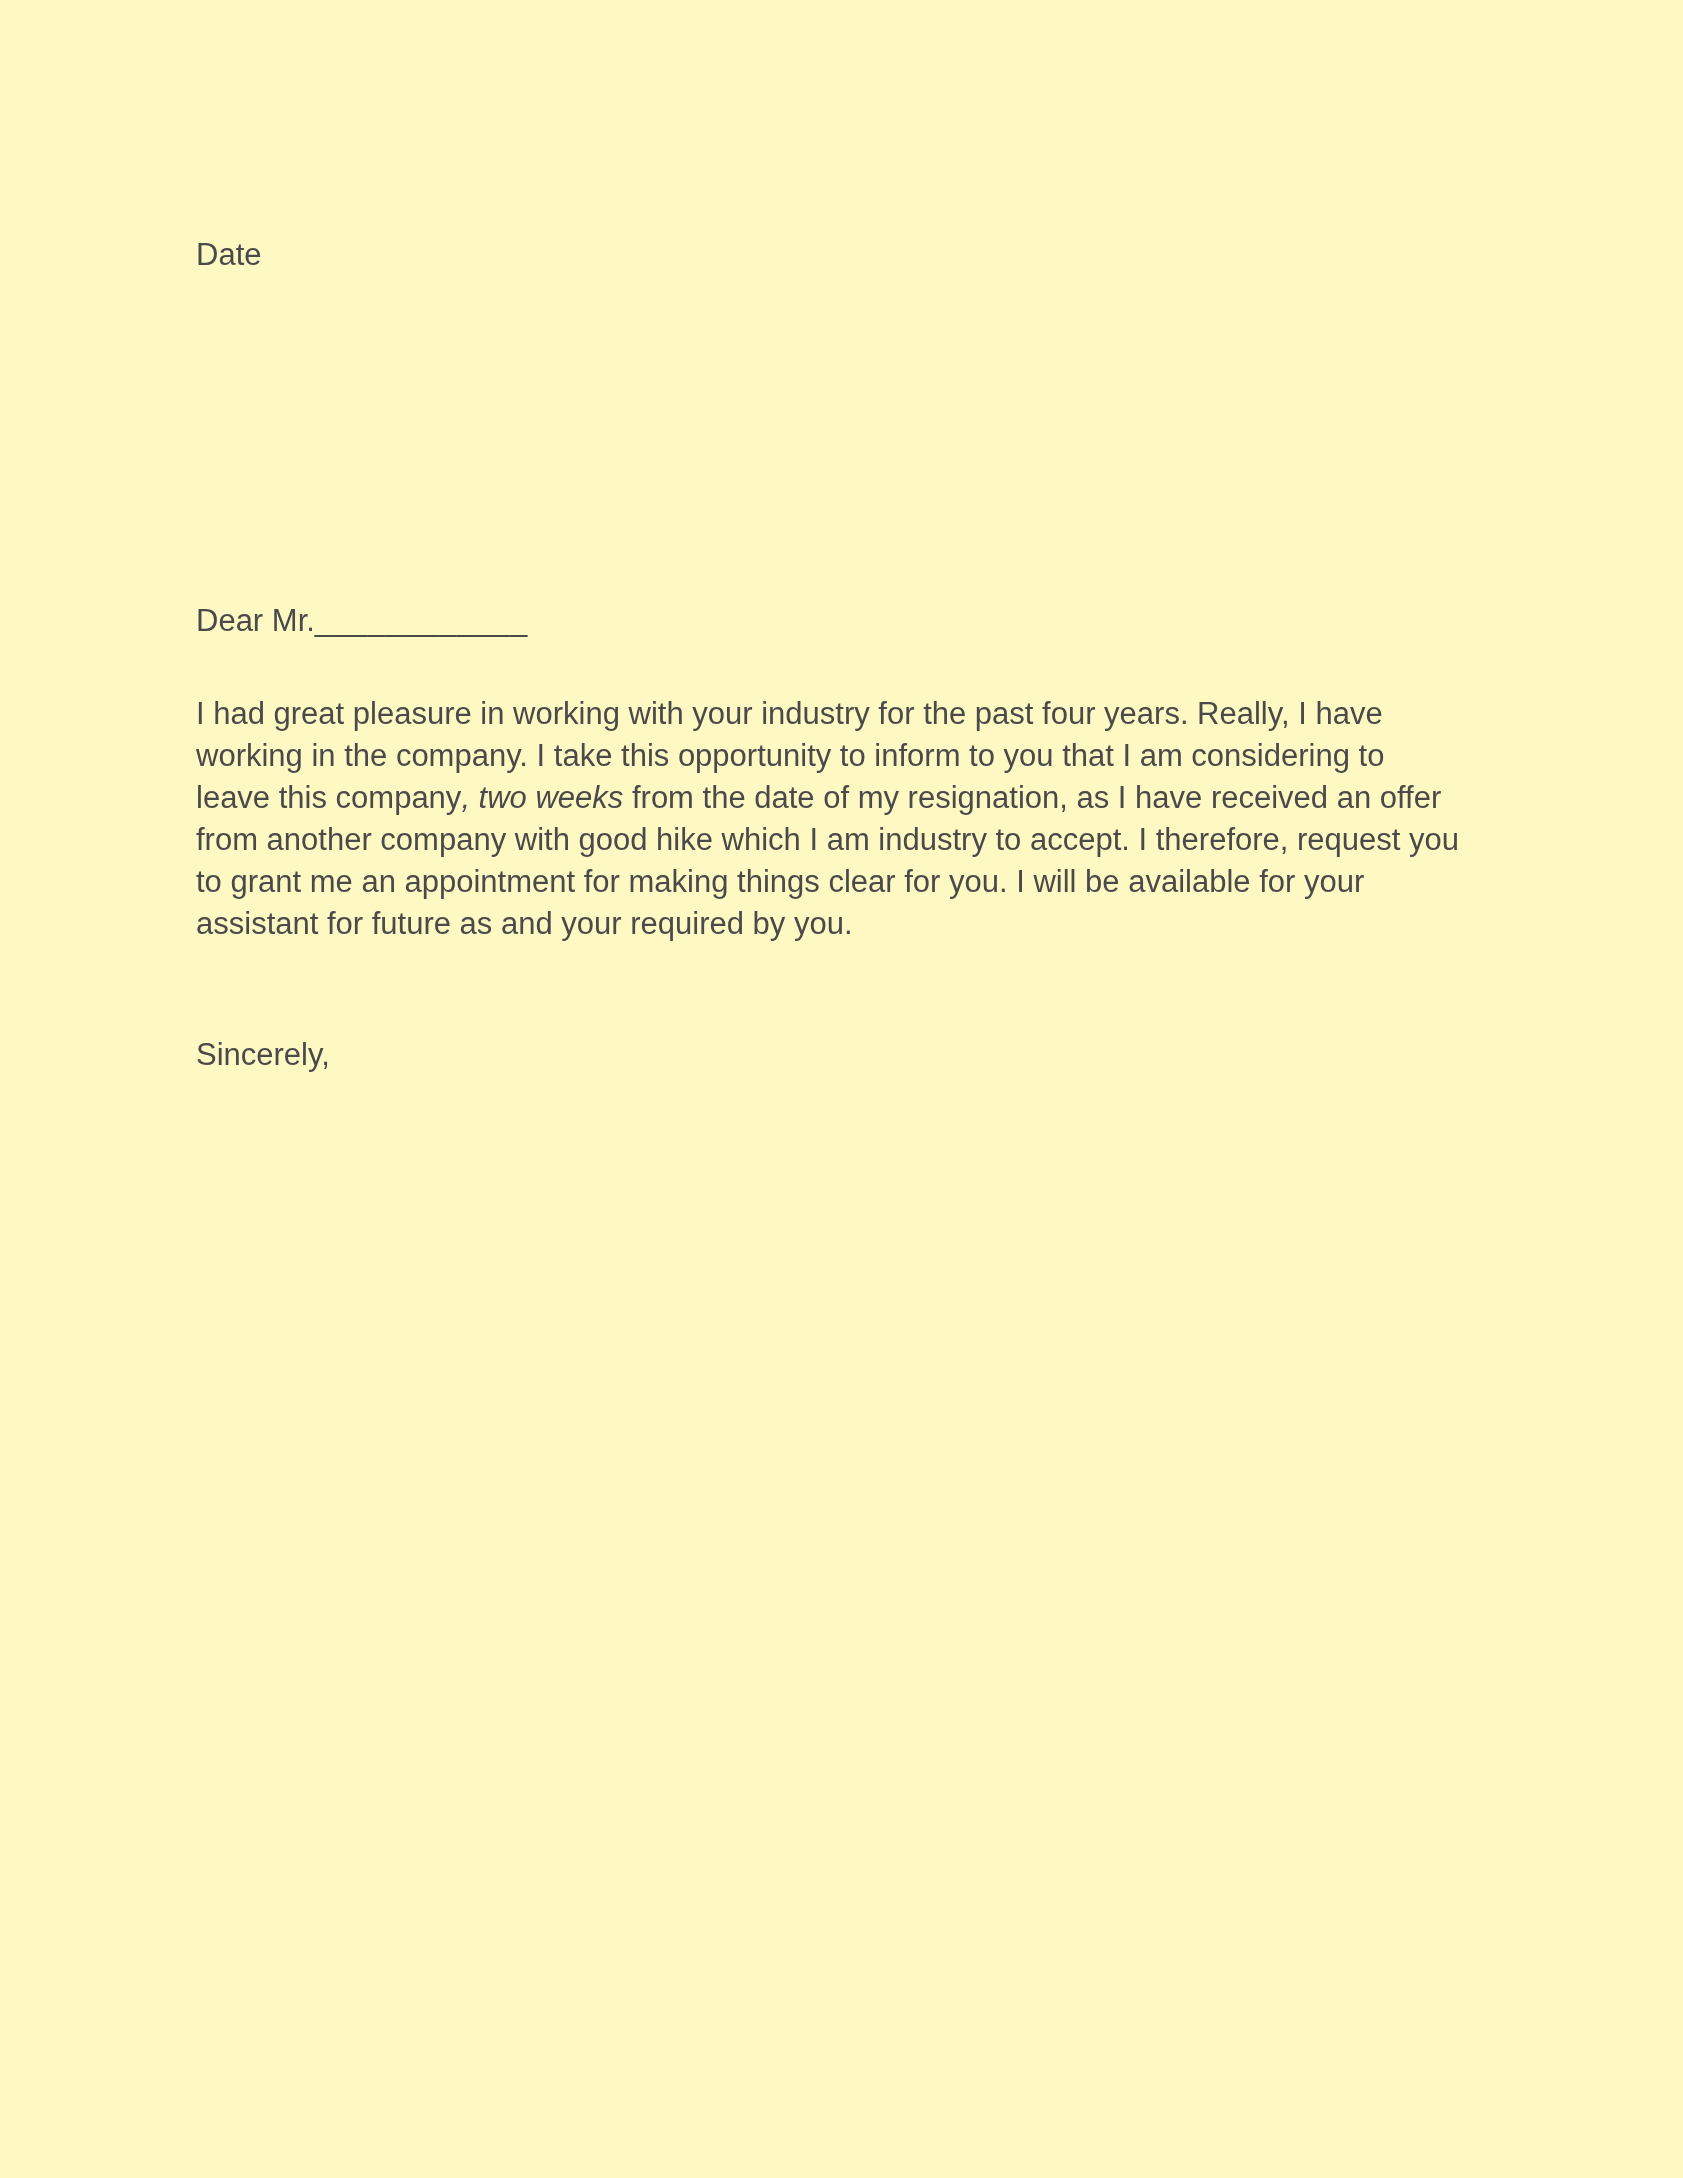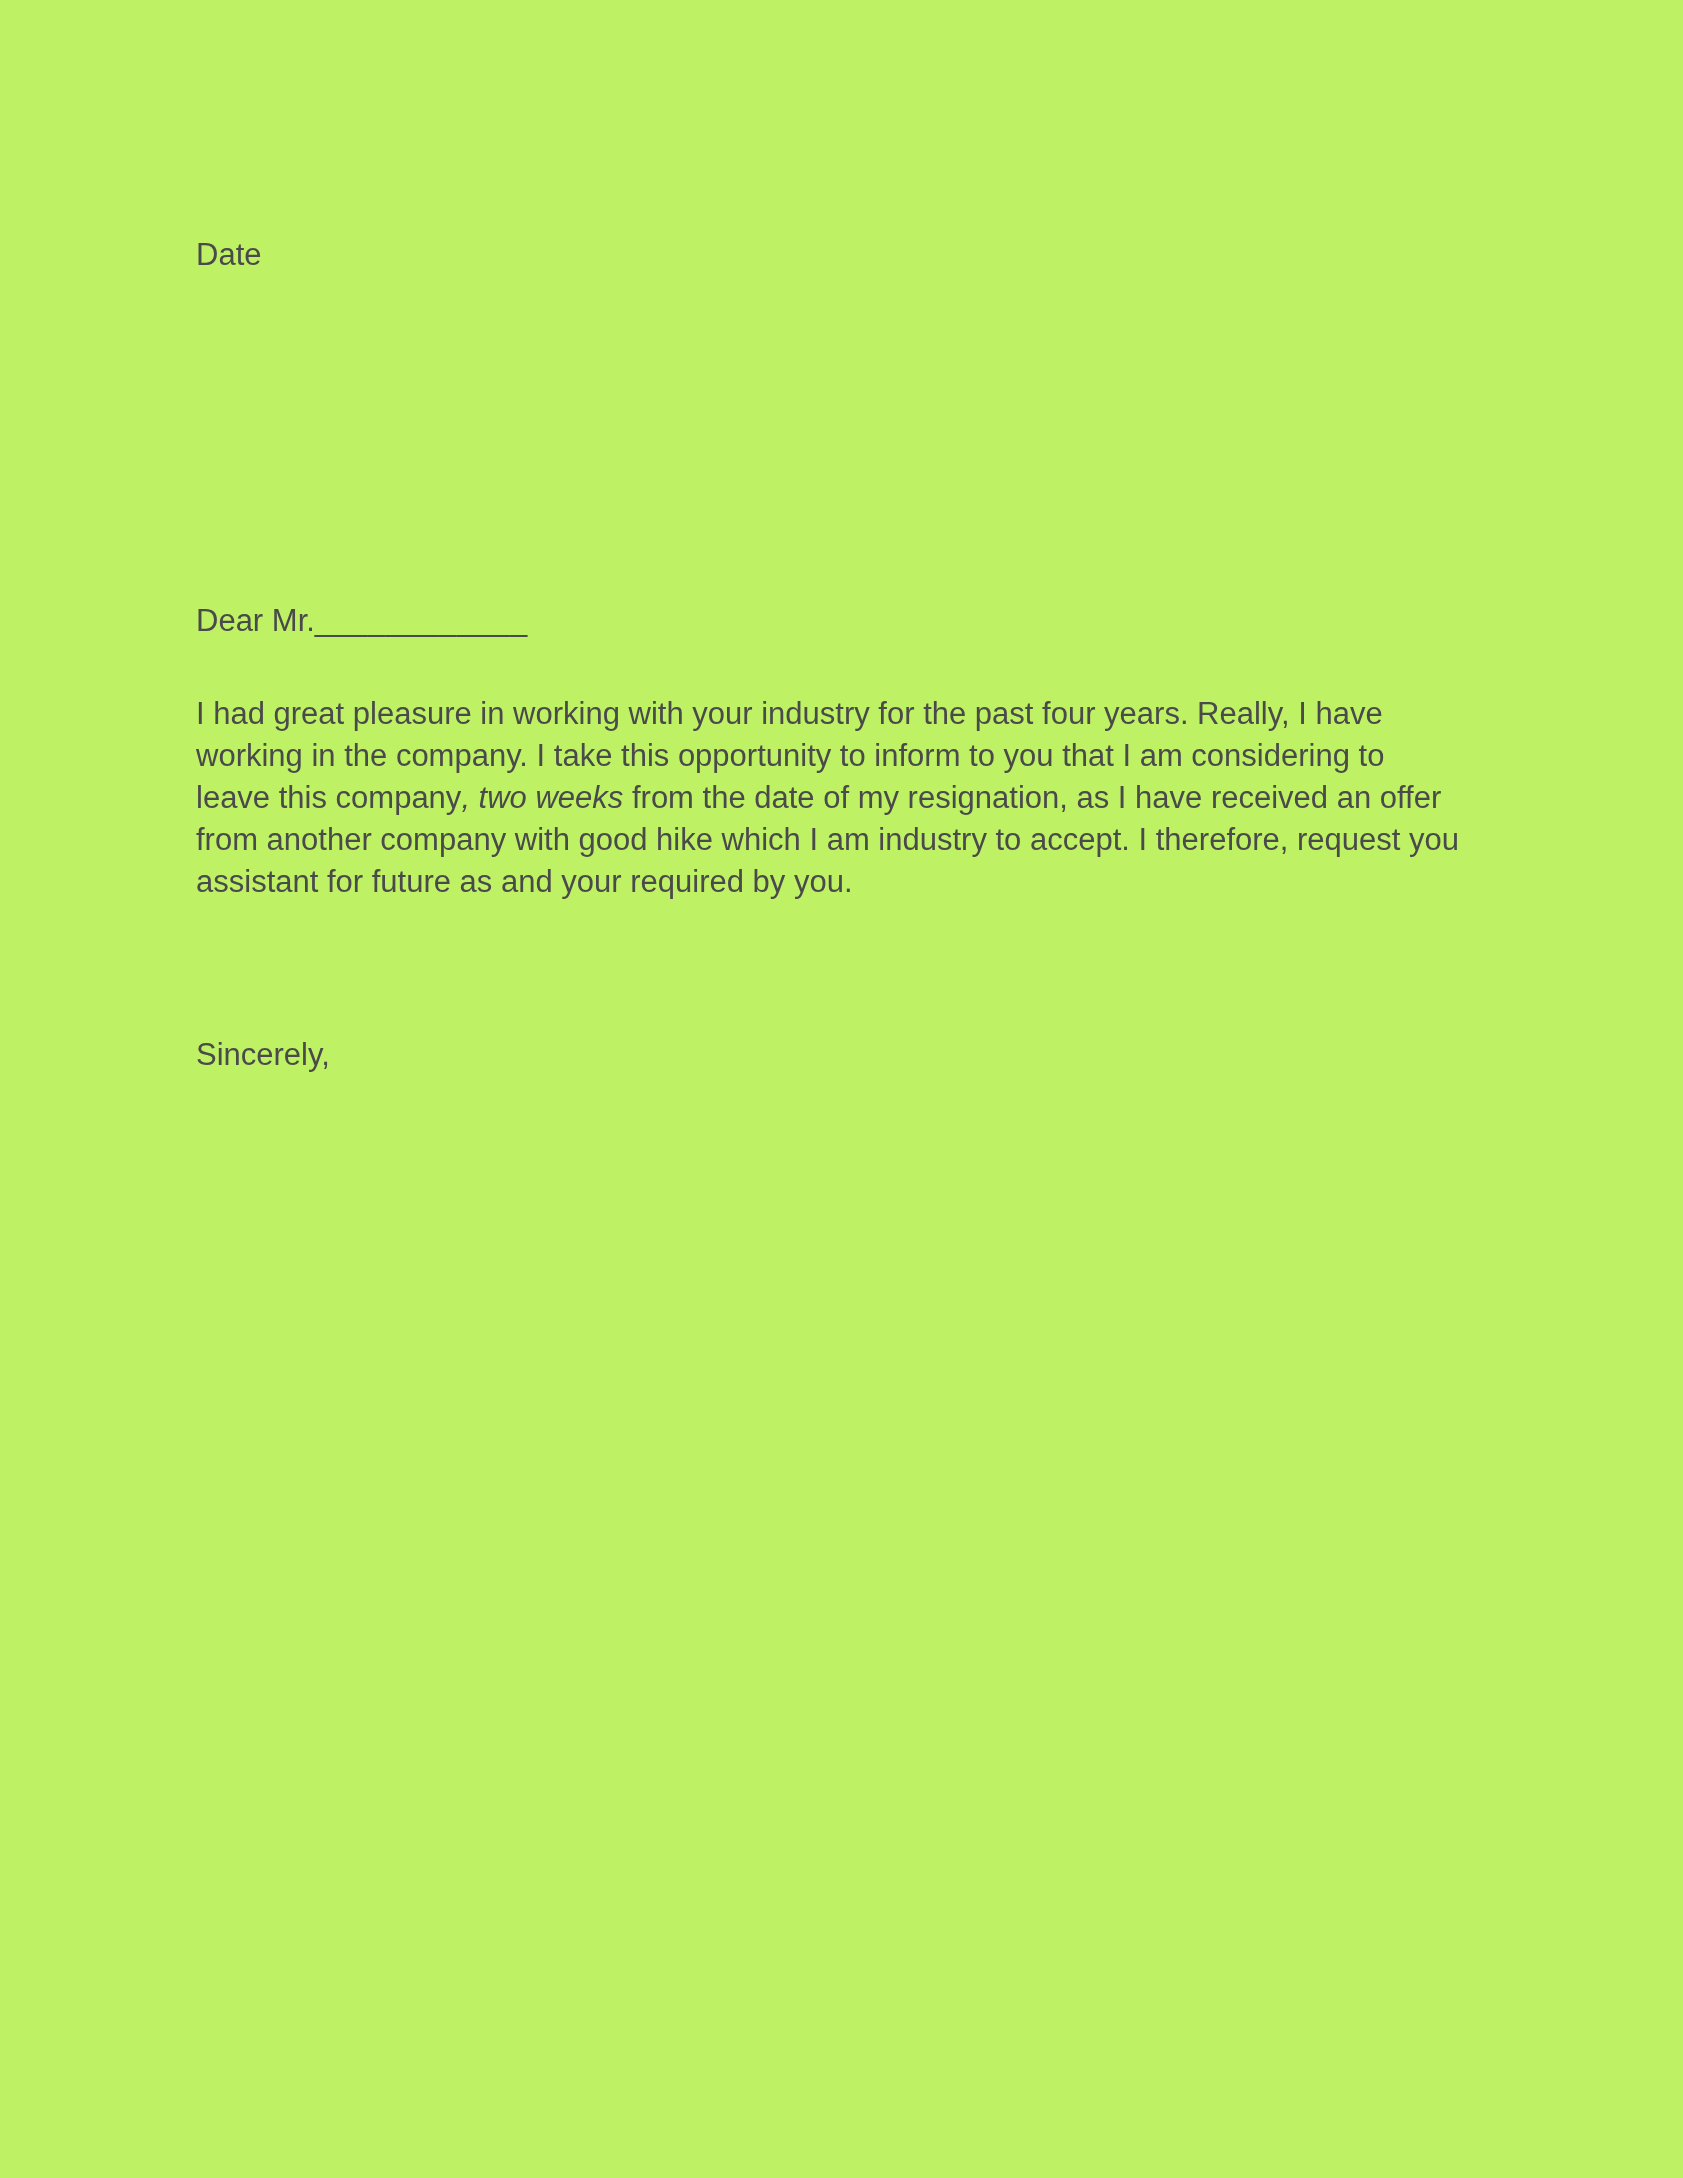--- a/index.html
+++ b/index.html
@@ -4,21 +4,21 @@
 <style>
   html, body {
     margin: 0;
     padding: 0;
     background: #ffffff;
   }
   .page {
     position: relative;
     width: 1683px;
     height: 2178px;
-    background: #bef264;
+    background: #fef9c3;
     font-family: "Liberation Sans", sans-serif;
     color: #4a4a4a;
     font-size: 31px;
     overflow: hidden;
   }
   .date {
     position: absolute;
     left: 196px;
     top: 236px;
     line-height: 38px;
@@ -68,19 +68,20 @@
 
   <div class="salutation">
     <span>Dear Mr.</span><span class="blank">____________</span>
   </div>
 
   <div class="body-par">
     <div class="line">I had great pleasure in working with your industry for the past four years. Really, I have</div>
     <div class="line">working in the company. I take this opportunity to inform to you that I am considering to</div>
     <div class="line"><span>leave this company</span><em>, two weeks</em><span> from the date of my resignation, as I have received an offer</span></div>
     <div class="line">from another company with good hike which I am industry to accept. I therefore, request you</div>
+    <div class="line">to grant me an appointment for making things clear for you. I will be available for your</div>
     <div class="line">assistant for future as and your required by you.</div>
   </div>
 
   <div class="closing">Sincerely,</div>
 
 </div>
 
 
 </body></html>

